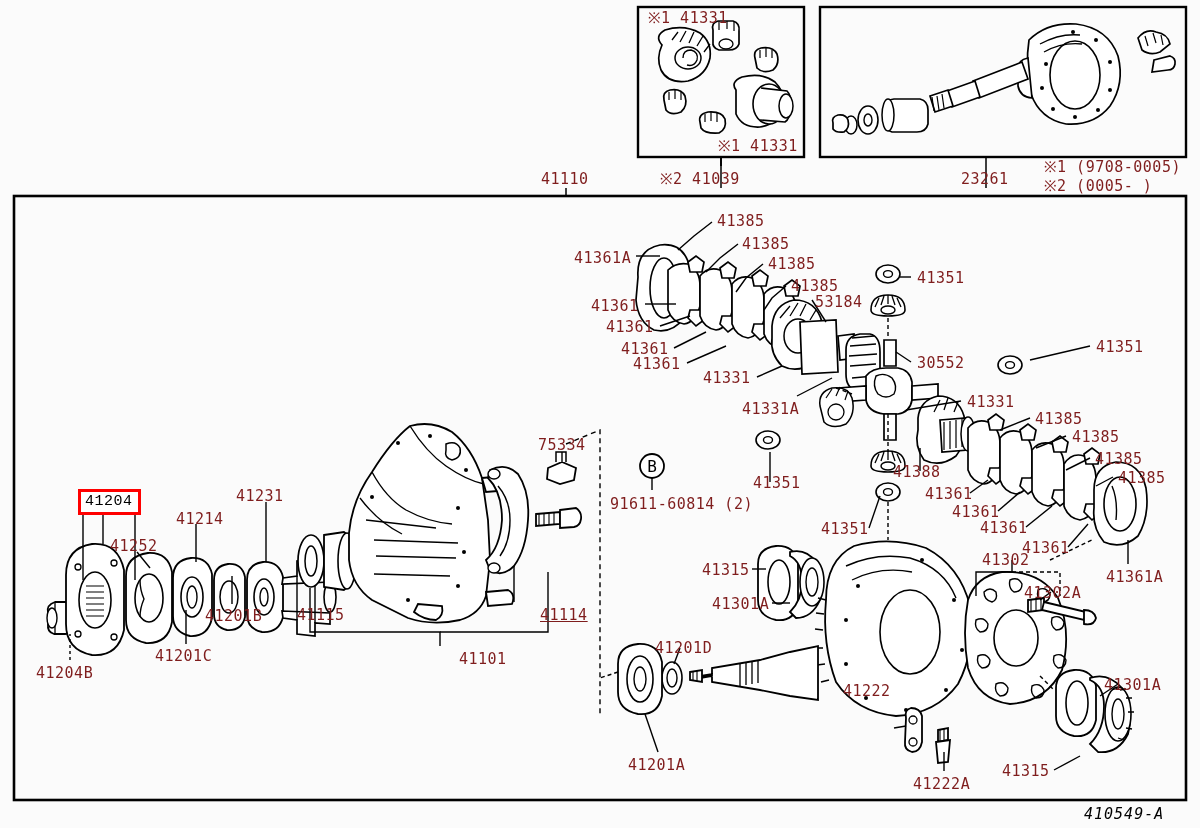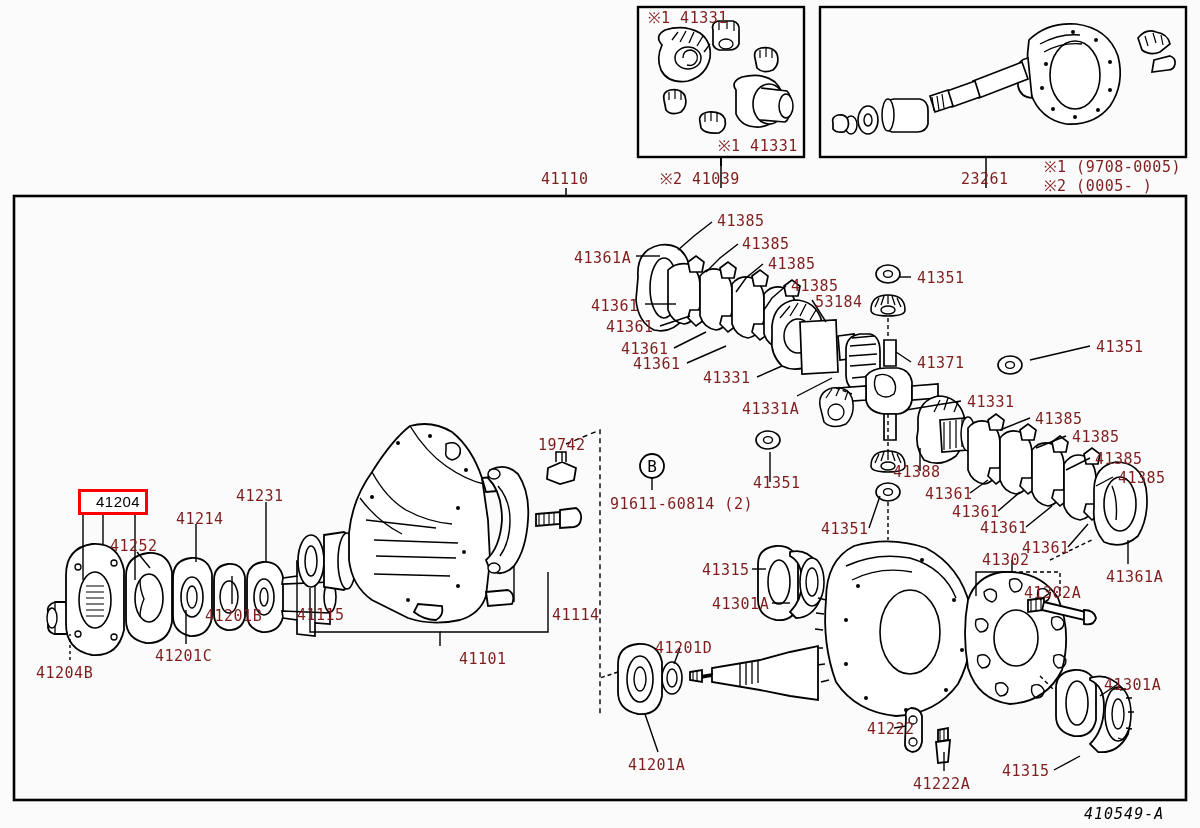--- a/index.html
+++ b/index.html
@@ -4,22 +4,22 @@
 <title>Parts Diagram</title>
 <style>
   html,body{margin:0;padding:0;background:#ffffff;}
   body{width:1200px;height:828px;position:relative;overflow:hidden;
        font-family:"DejaVu Sans Mono","Liberation Mono",monospace;}
   #stage{position:absolute;left:0;top:0;width:1200px;height:828px;background:#fbfbfb;}
   svg{position:absolute;left:0;top:0;}
   .lbl{position:absolute;font-family:"DejaVu Sans Mono","Liberation Mono",monospace;
        font-size:15px;color:#7f1d1d;white-space:nowrap;letter-spacing:0.5px;line-height:1;}
   .hl{position:absolute;border:3px solid #ff0000;background:#ffffff;
-      font-family:Liberation Sans, sans-serif;font-size:15px;
-      color:#000;padding:1px 5px 2px 15px;letter-spacing:0.5px;line-height:1.15;}
+      font-family:Liberation Mono, monospace;font-size:15px;
+      color:#000;padding:1px 5px 2px 4px;letter-spacing:0.5px;line-height:1.15;}
   .diagid{position:absolute;font-size:15px;letter-spacing:1px;}
 </style>
 </head>
 <body>
 
 <div id="stage">
 
   <svg width="1200" height="828" viewBox="0 0 1200 828">
     <defs>
       <g id="washer-sm">
@@ -460,51 +460,51 @@
       <div class="lbl" style="left: 791px; top: 279px;">41385</div>
       <div class="lbl" style="left: 574px; top: 251px;">41361A</div>
       <div class="lbl" style="left: 591px; top: 299px;">41361</div>
       <div class="lbl" style="left: 606px; top: 320px;">41361</div>
       <div class="lbl" style="left: 621px; top: 342px;">41361</div>
       <div class="lbl" style="left: 633px; top: 357px;">41361</div>
       <div class="lbl" style="left: 703px; top: 371px;">41331</div>
       <div class="lbl" style="left: 742px; top: 402px;">41331A</div>
       <div class="lbl" style="left: 815px; top: 295px;">53184</div>
       <div class="lbl" style="left: 917px; top: 271px;">41351</div>
-      <div class="lbl" style="left: 917px; top: 356px;">41371</div>
+      <div class="lbl" style="left: 917px; top: 356px;">30552</div>
       <div class="lbl" style="left: 1096px; top: 340px;">41351</div>
       <div class="lbl" style="left: 967px; top: 395px;">41331</div>
       <div class="lbl" style="left: 1035px; top: 412px;">41385</div>
       <div class="lbl" style="left: 1072px; top: 430px;">41385</div>
       <div class="lbl" style="left: 1095px; top: 452px;">41385</div>
       <div class="lbl" style="left: 1118px; top: 471px;">41385</div>
       <div class="lbl" style="left: 893px; top: 465px;">41388</div>
       <div class="lbl" style="left: 925px; top: 487px;">41361</div>
       <div class="lbl" style="left: 952px; top: 505px;">41361</div>
       <div class="lbl" style="left: 980px; top: 521px;">41361</div>
       <div class="lbl" style="left: 1022px; top: 541px;">41361</div>
       <div class="lbl" style="left: 1106px; top: 570px;">41361A</div>
       <div class="lbl" style="left: 753px; top: 476px;">41351</div>
       <div class="lbl" style="left: 821px; top: 522px;">41351</div>
-      <div class="lbl" style="left: 538px; top: 438px;">19742</div>
-      <div class="lbl" style="left: 552px; top: 608px;">41114</div>
+      <div class="lbl" style="left: 538px; top: 438px;">75334</div>
+      <div class="lbl" style="left: 540px; top: 608px; text-decoration: underline;">41114</div>
       <div class="lbl" style="left: 297px; top: 608px;">41115</div>
       <div class="lbl" style="left: 415px; top: 652px; margin-left: 44px;">41101</div>
       <div class="lbl" style="left: 236px; top: 489px;">41231</div>
       <div class="lbl" style="left: 176px; top: 512px;">41214</div>
       <div class="lbl" style="left: 110px; top: 539px;">41252</div>
       <div class="lbl" style="left: 205px; top: 609px;">41201B</div>
       <div class="lbl" style="left: 155px; top: 649px;">41201C</div>
       <div class="lbl" style="left: 36px; top: 666px;">41204B</div>
       <div class="lbl" style="left: 610px; top: 497px;">91611-60814 (2)</div>
       <div class="lbl" style="left: 702px; top: 563px;">41315</div>
       <div class="lbl" style="left: 712px; top: 597px;">41301A</div>
       <div class="lbl" style="left: 655px; top: 641px;">41201D</div>
       <div class="lbl" style="left: 628px; top: 758px;">41201A</div>
-      <div class="lbl" style="left: 843px; top: 722px; margin-left: 24px;">41222</div>
+      <div class="lbl" style="left: 843px; top: 684px;">41222</div>
       <div class="lbl" style="left: 913px; top: 777px;">41222A</div>
       <div class="lbl" style="left: 982px; top: 553px;">41302</div>
       <div class="lbl" style="left: 1024px; top: 586px;">41302A</div>
       <div class="lbl" style="left: 1104px; top: 678px;">41301A</div>
       <div class="lbl" style="left: 1002px; top: 764px;">41315</div>
     </div>
 
   <div class="hl" id="highlight-box" style="left:78px;top:489px;">41204</div>
 
   <div class="diagid" style="left:1084px;top:805px;font-style:italic;">410549-A</div>

